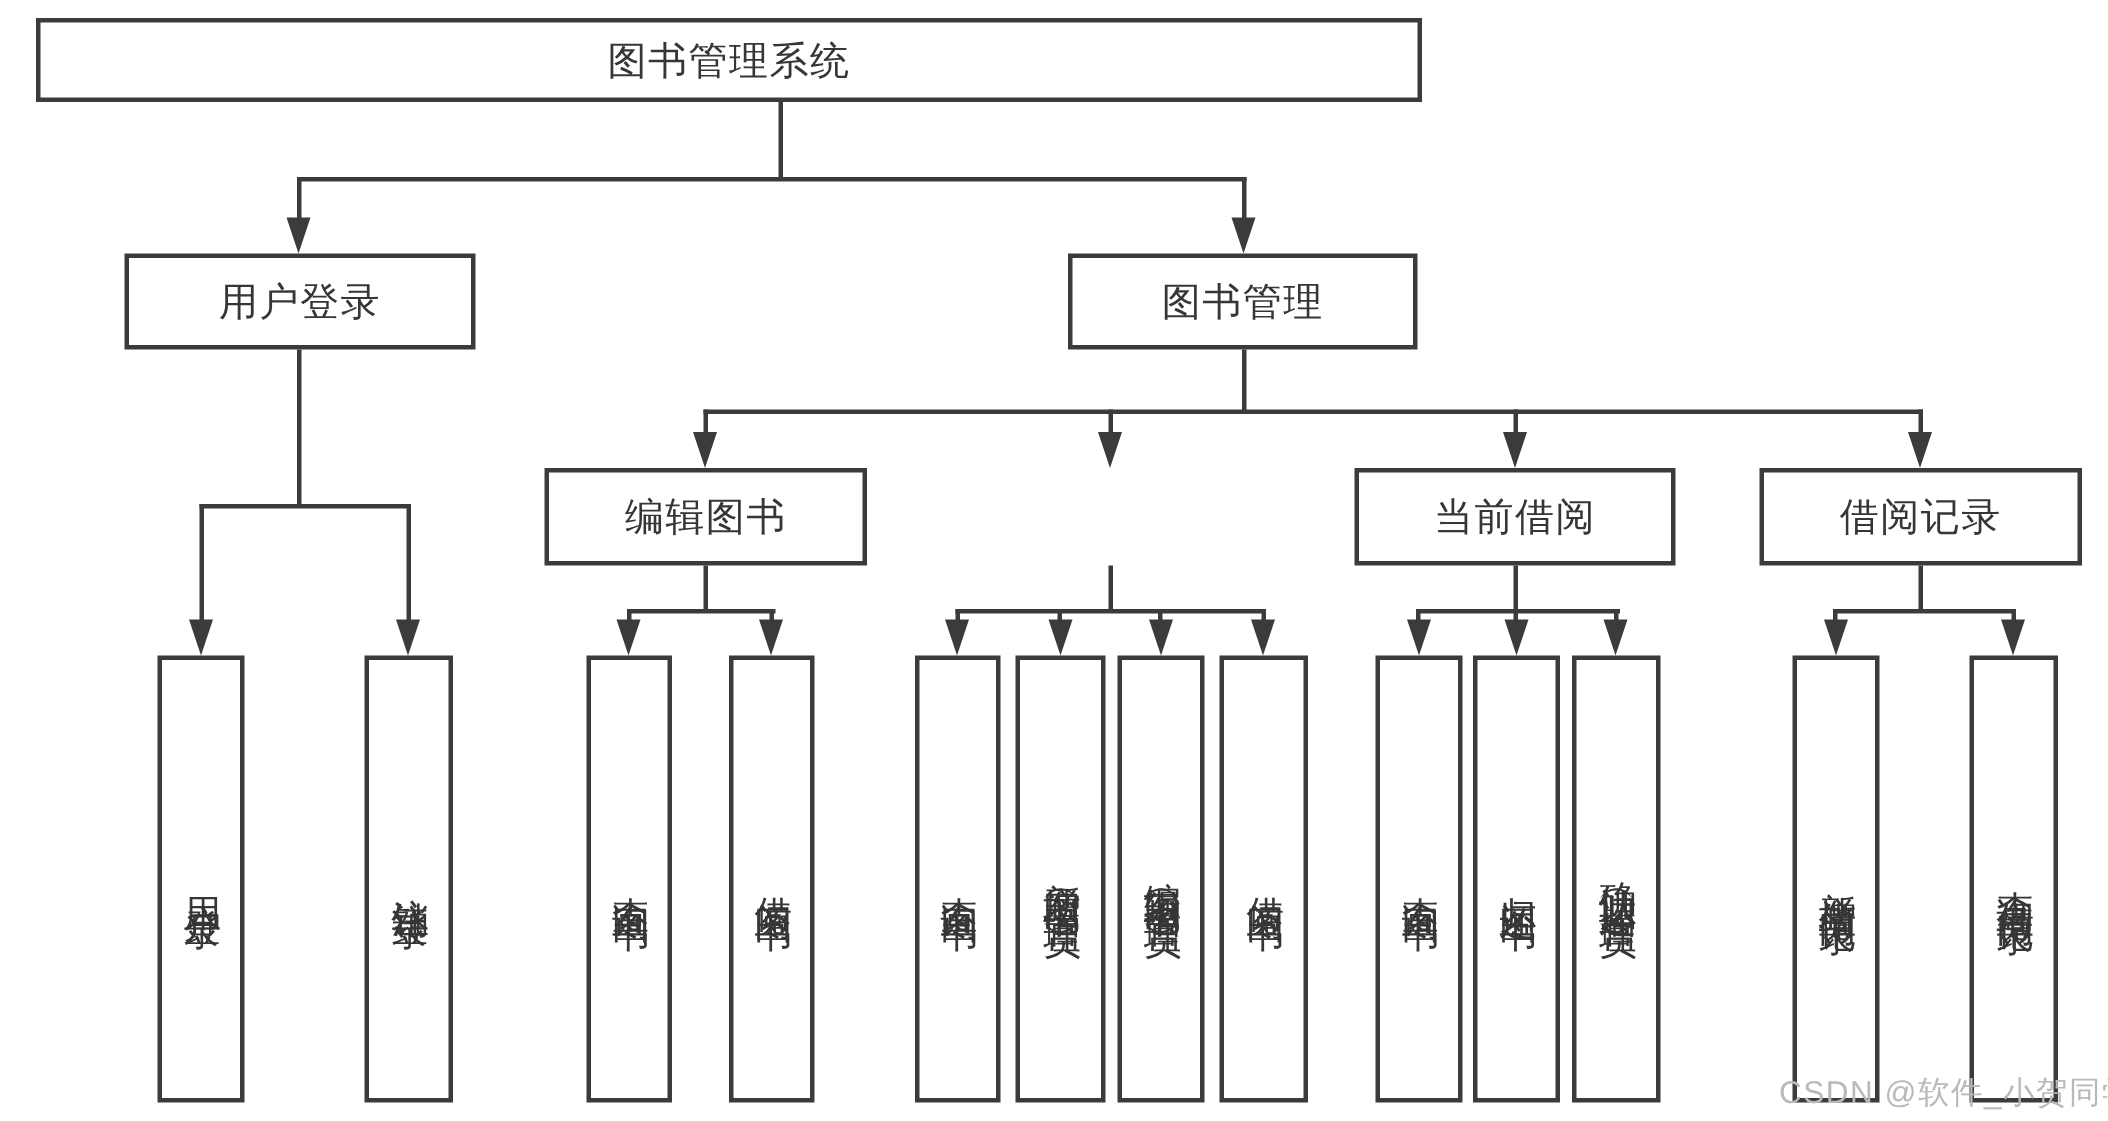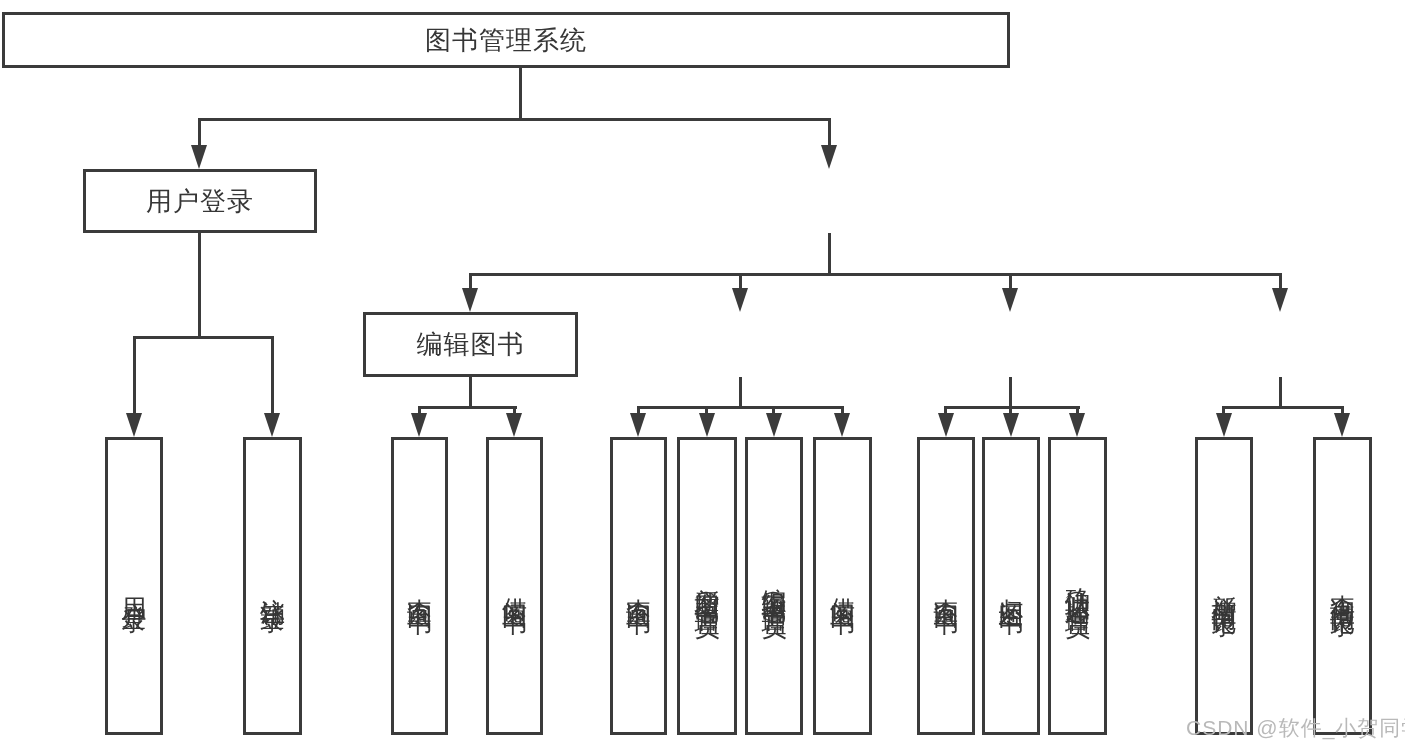--- a/index.html
+++ b/index.html
@@ -49,25 +49,28 @@
     letter-spacing:1px;
     z-index:5;
     white-space:nowrap;
   }
 </style>
 </head>
 <body>
 
 <div class="stage">
 
-  <div class="box" style="left:2px;top:12px;width:1008px;height:56px">图书管理系统</div>
+  <div class="box" style="left:24px;top:12px;width:924px;height:56px">图书管理系统</div>
 
   <div class="box" style="left:83px;top:169px;width:234px;height:64px">用户登录</div>
+  <div class="box" style="left:712px;top:169px;width:233px;height:64px">图书管理</div>
 
   <div class="box" style="left:363px;top:312px;width:215px;height:65px">编辑图书</div>
+  <div class="box" style="left:903px;top:312px;width:214px;height:65px">当前借阅</div>
+  <div class="box" style="left:1173px;top:312px;width:215px;height:65px">借阅记录</div>
 
   <div class="vbox" style="left:105px;top:437px;width:58px;height:298px">用户登录</div>
   <div class="vbox" style="left:243px;top:437px;width:59px;height:298px">注销登录</div>
 
   <div class="vbox" style="left:391px;top:437px;width:57px;height:298px">查询图书</div>
   <div class="vbox" style="left:486px;top:437px;width:57px;height:298px">借阅图书</div>
 
   <div class="vbox" style="left:610px;top:437px;width:57px;height:298px">查询图书</div>
   <div class="vbox" style="left:677px;top:437px;width:60px;height:298px">新增图书（管理员）</div>
   <div class="vbox" style="left:745px;top:437px;width:58px;height:298px">编辑图书（管理员）</div>

